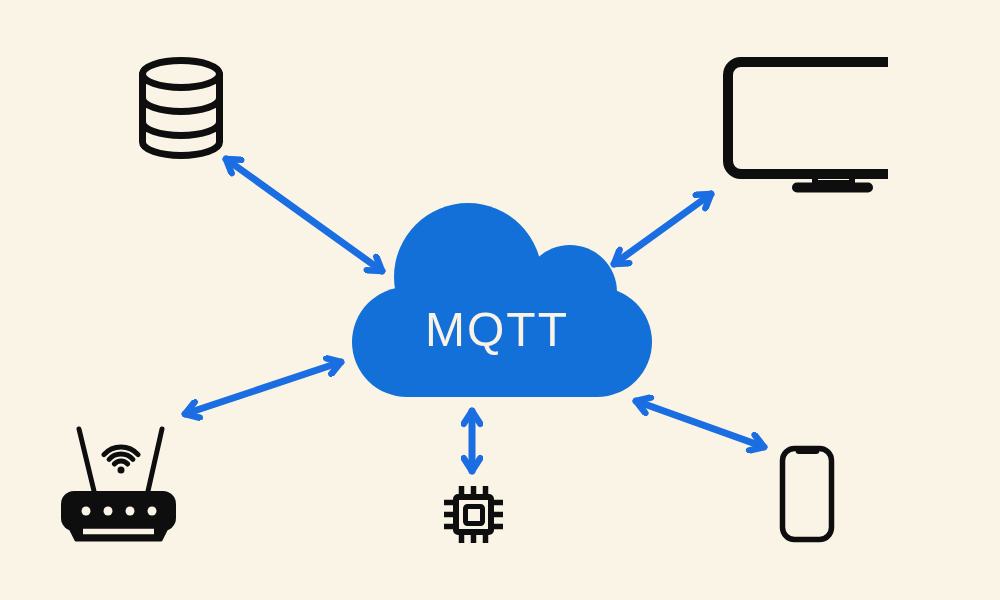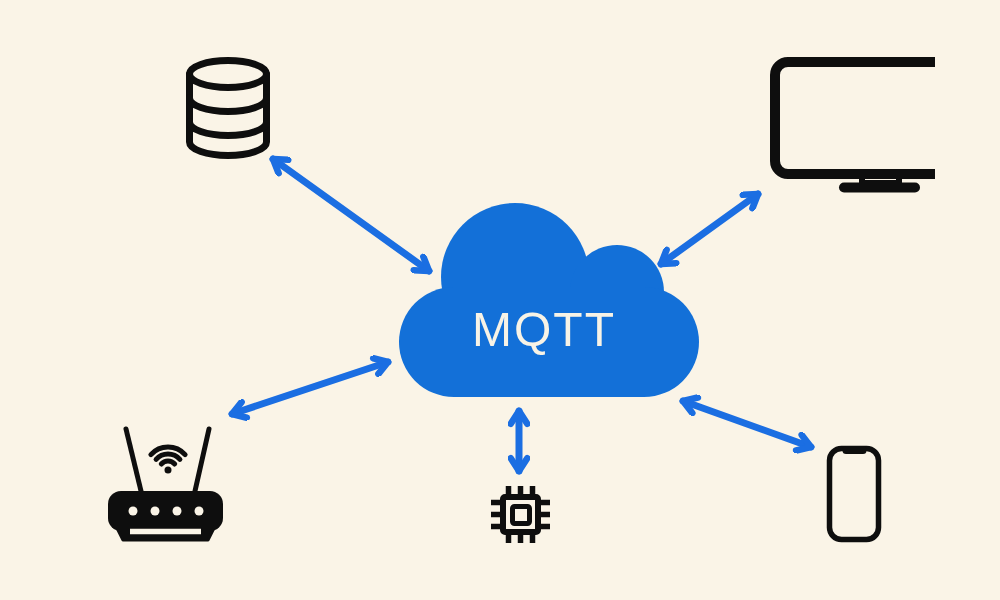--- a/index.html
+++ b/index.html
@@ -1,21 +1,21 @@
 <!DOCTYPE html>
 <html style="--bg: #FAF4E7; --cloud: #1370D8; --arrow: #1B6EE2; --ink: #0E0E0E; --label: #F8F3E6;"><head>
 <meta charset="utf-8">
 <style>
   :root{
     --bg:#FAF4E7; --cloud:#1370D8; --arrow:#1B6EE2; --ink:#0E0E0E; --label:#F8F3E6;
   }
   html,body{margin:0;padding:0;background:var(--bg);}
   .canvas{
     position:relative;width:888px;height:600px;background:var(--bg);
-    overflow:hidden;font-family:"Liberation Sans",sans-serif;margin-left:47px;
+    overflow:hidden;font-family:"Liberation Sans",sans-serif;
   }
   svg{display:block;}
   .cloud-part{fill:var(--cloud);}
   .arrow{stroke:var(--arrow);stroke-width:7;stroke-linecap:round;fill:none;}
   .stroke-ink{stroke:var(--ink);fill:none;}
   .fill-ink{fill:var(--ink);}
   .fill-bg{fill:var(--bg);}
   .stroke-bg{stroke:var(--bg);fill:none;}
   .hub-label{
     fill:var(--label);

